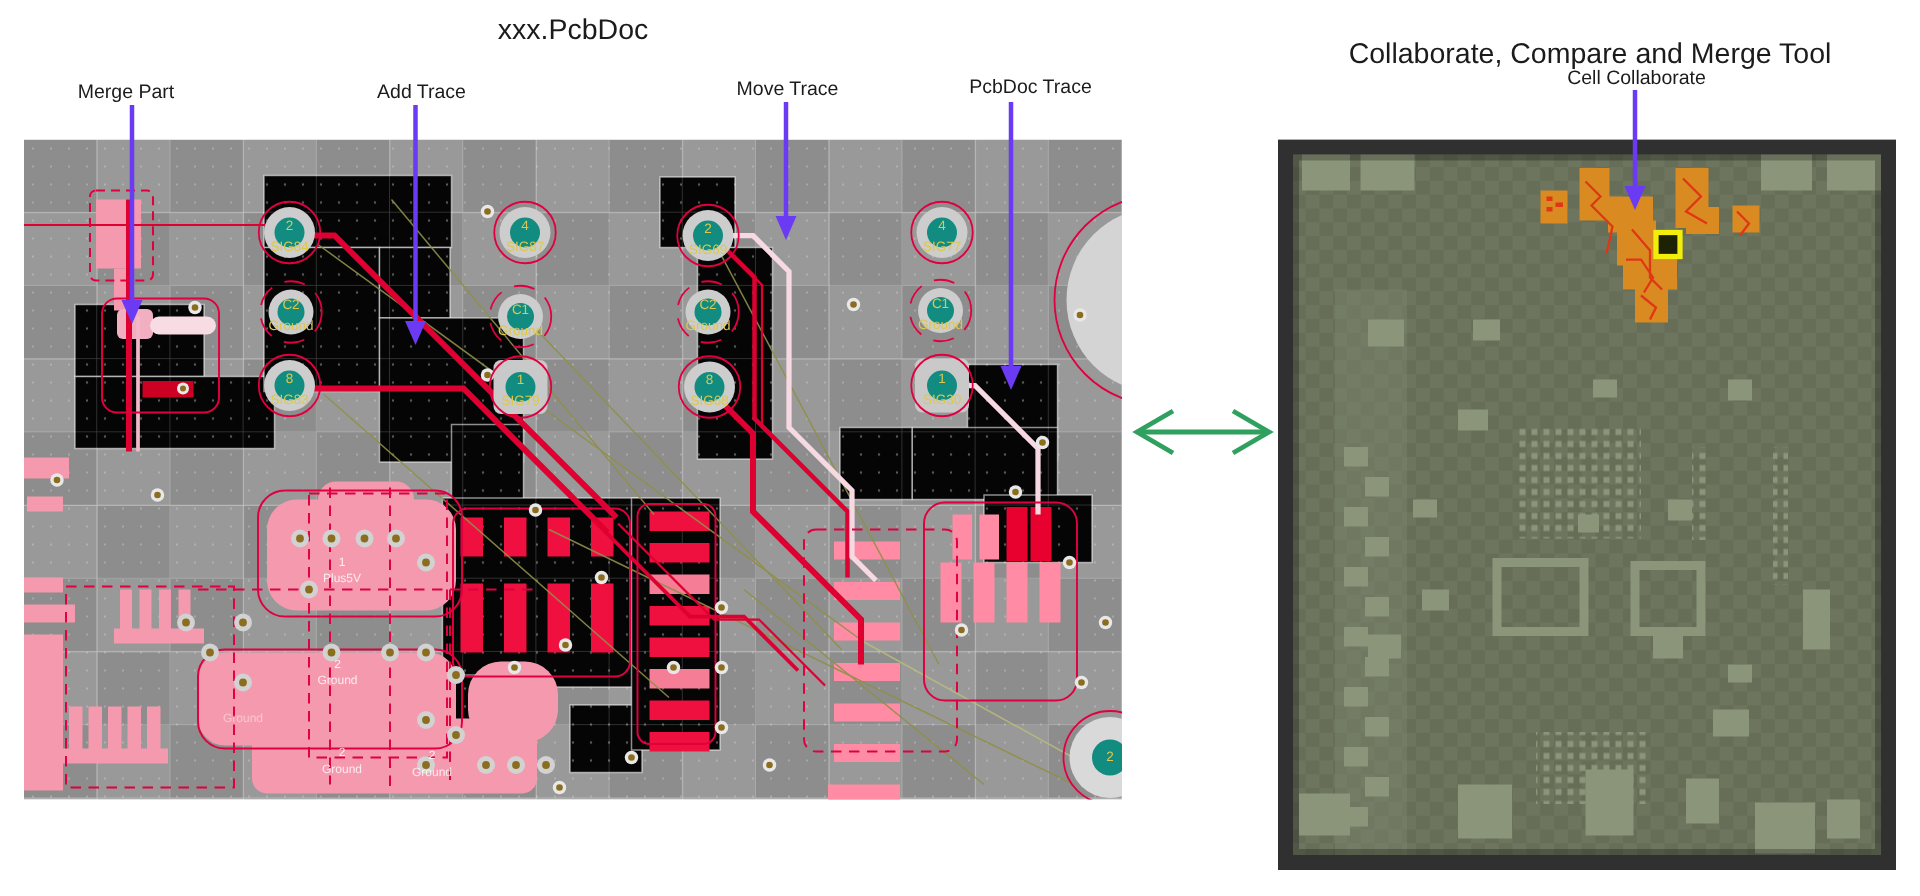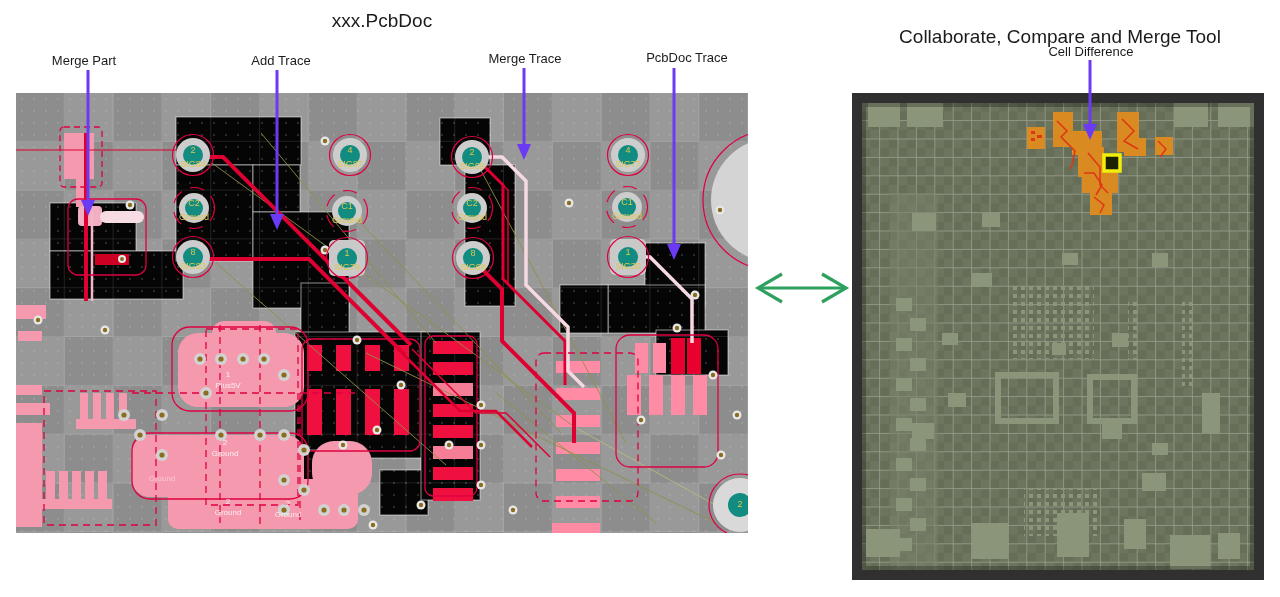--- a/index.html
+++ b/index.html
@@ -17,23 +17,23 @@
   .pournet{font-size:8px;fill:rgba(255,255,255,.8);text-anchor:middle;}
 </style>
 </head>
 <body>
 
 <div class="title" style="left:382px;top:10px">xxx.PcbDoc</div>
 <div class="title" style="left:1060px;top:26px">Collaborate, Compare and Merge Tool</div>
 
 <div class="callout" style="left:84px;top:53px">Merge Part</div>
 <div class="callout" style="left:281px;top:53px">Add Trace</div>
-<div class="callout" style="left:525px;top:51px">Merge Trace</div>
+<div class="callout" style="left:525px;top:51px">Move Trace</div>
 <div class="callout" style="left:687px;top:50px">PcbDoc Trace</div>
-<div class="callout" style="left:1091px;top:44px">Cell Difference</div>
+<div class="callout" style="left:1091px;top:44px">Cell Collaborate</div>
 
 <svg class="layer" style="left:16px;top:93px" width="732" height="440" viewBox="0 0 732 440">
   <defs>
     <pattern id="chk" width="97.6" height="97.6" patternUnits="userSpaceOnUse">
       <rect width="48.8" height="48.8" fill="#8d8d8d"></rect>
       <rect x="48.8" width="48.8" height="48.8" fill="#999999"></rect>
       <rect y="48.8" width="48.8" height="48.8" fill="#999999"></rect>
       <rect x="48.8" y="48.8" width="48.8" height="48.8" fill="#8d8d8d"></rect>
     </pattern>
     <pattern id="blackdots" width="12" height="12" patternUnits="userSpaceOnUse">

